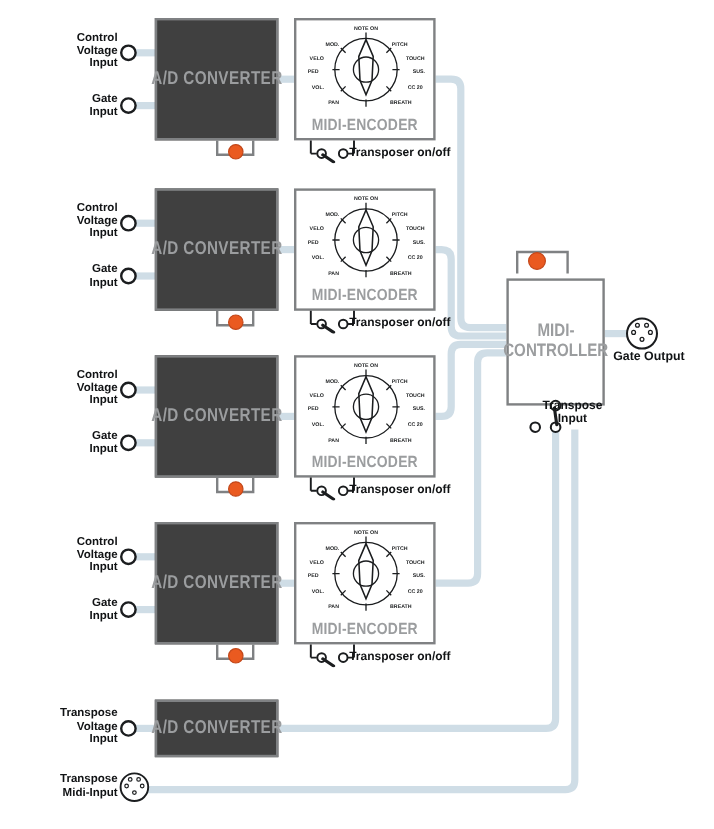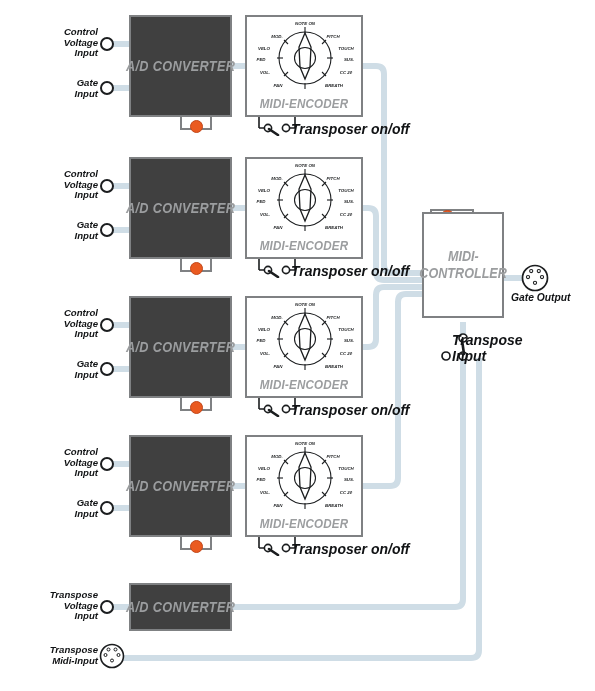--- a/index.html
+++ b/index.html
@@ -23,21 +23,20 @@
     top: 0;
     width: 595px;
     height: 691px;
   }
   #node-layer {
     position: absolute;
     left: 0;
     top: 0;
     width: 595px;
     height: 691px;
-    font-style: italic;
   }
 
   
   .unit-box {
     position: absolute;
     box-sizing: border-box;
     border: 2.5px solid #7f8183;
     background: #404040;
     display: flex;
     align-items: center;
@@ -107,25 +106,26 @@
   .jack {
     position: absolute;
     box-sizing: border-box;
     border: 2px solid #1b1d1f;
     border-radius: 50%;
     background: #ffffff;
   }
 
   .switch-label {
     position: absolute;
-    font-size: 14px;
+    font-size: 10px;
     font-weight: bold;
     color: #111315;
     white-space: nowrap;
     line-height: 1.12;
+    text-align: center;
   }
 
   .led {
     position: absolute;
     width: 11px;
     height: 11px;
     border-radius: 50%;
     background: #ea5a20;
     border: 1px solid #c2471a;
   }
@@ -443,21 +443,21 @@
       <circle cx="16.5" cy="6.5" r="1.5" fill="none" stroke="#1b1d1f" stroke-width="1"></circle>
       <circle cx="19.5" cy="12" r="1.5" fill="none" stroke="#1b1d1f" stroke-width="1"></circle>
       <circle cx="13" cy="17.5" r="1.5" fill="none" stroke="#1b1d1f" stroke-width="1"></circle>
     </svg>
 
     <svg style="position:absolute; left:428px; top:207px;" width="48" height="22">
       <path d="M3,21 V3 H45 V21" fill="none" stroke="#7f8183" stroke-width="2"></path>
     </svg>
     <div class="led" style="left:440px; top:210px; width:13px; height:13px;"></div>
 
-    <div class="ctrl-box" style="left:422px; top:212px; width:82px; height:106px;">
+    <div class="ctrl-box" style="left:422px; top:232px; width:82px; height:106px;">
       <span class="ctrl-line">MIDI-</span>
       <span class="ctrl-line">CONTROLLER</span>
     </div>
 
     <svg style="position:absolute; left:521px; top:264px;" width="28" height="28">
       <circle cx="14" cy="14" r="12.5" fill="#fff" stroke="#1b1d1f" stroke-width="1.7"></circle>
       <circle cx="7" cy="13" r="1.6" fill="none" stroke="#1b1d1f" stroke-width="1.05"></circle>
       <circle cx="10.2" cy="7" r="1.6" fill="none" stroke="#1b1d1f" stroke-width="1.05"></circle>
       <circle cx="17.8" cy="7" r="1.6" fill="none" stroke="#1b1d1f" stroke-width="1.05"></circle>
       <circle cx="21" cy="13" r="1.6" fill="none" stroke="#1b1d1f" stroke-width="1.05"></circle>

